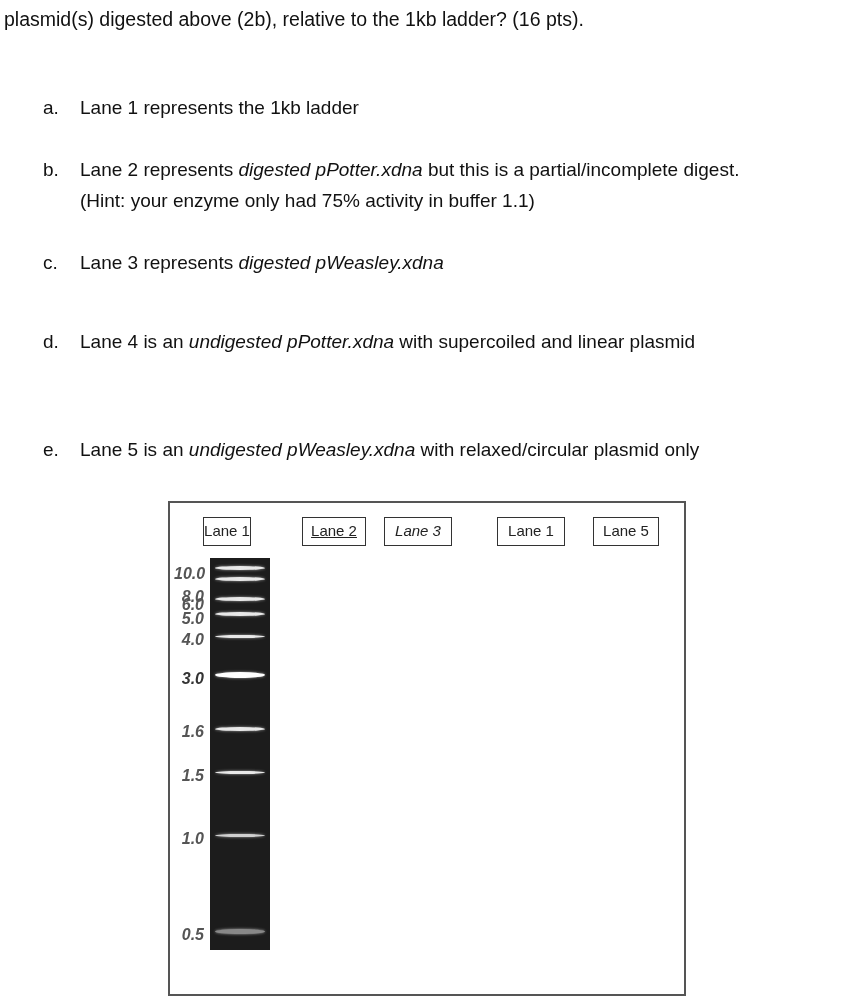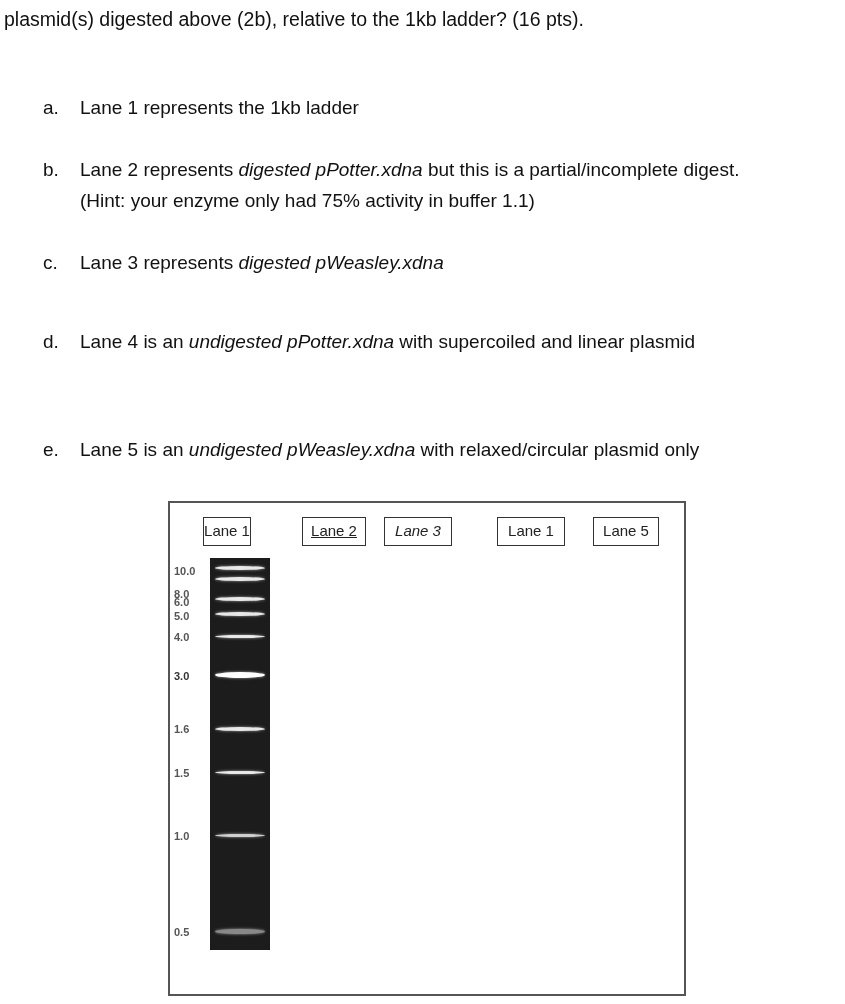--- a/index.html
+++ b/index.html
@@ -11,21 +11,21 @@
   .item .cont { position:absolute; left:37px; top:0; white-space:nowrap; }
   .cont2 { position:absolute; left:80px; font-size:19px; line-height:31px; white-space:nowrap; }
   i { font-style:italic; }
   .gel { position:absolute; left:168px; top:501px; width:518px; height:495px;
          border:2px solid #555; box-sizing:border-box; background:#fff; }
   .lane-box { position:absolute; top:517px; height:29px; border:1.5px solid #333; box-sizing:border-box;
               font-size:15px; line-height:26px; text-align:center; color:#222; background:#fff; }
   .ladder { position:absolute; left:210px; top:558px; width:60px; height:392px; background:#1c1c1c; }
   .band { position:absolute; left:5px; width:50px; border-radius:50%; background:#e8e8e8;
           box-shadow:0 0 3px rgba(255,255,255,0.6); }
-  .tick { position:absolute; font-size:11px; color:#555; text-align:left; width:30px; left:174px; font-weight:bold; }
+  .tick { position:absolute; font-size:16px; color:#555; text-align:right; width:30px; left:174px; font-weight:bold;font-style:italic; }
 </style>
 </head>
 <body>
 
 <div class="q">
   <div>plasmid(s) digested above (2b), relative to the 1kb ladder? (16 pts).</div>
 </div>
 
 <div class="item" style="top:92px;">
   <span class="lbl">a.</span>

